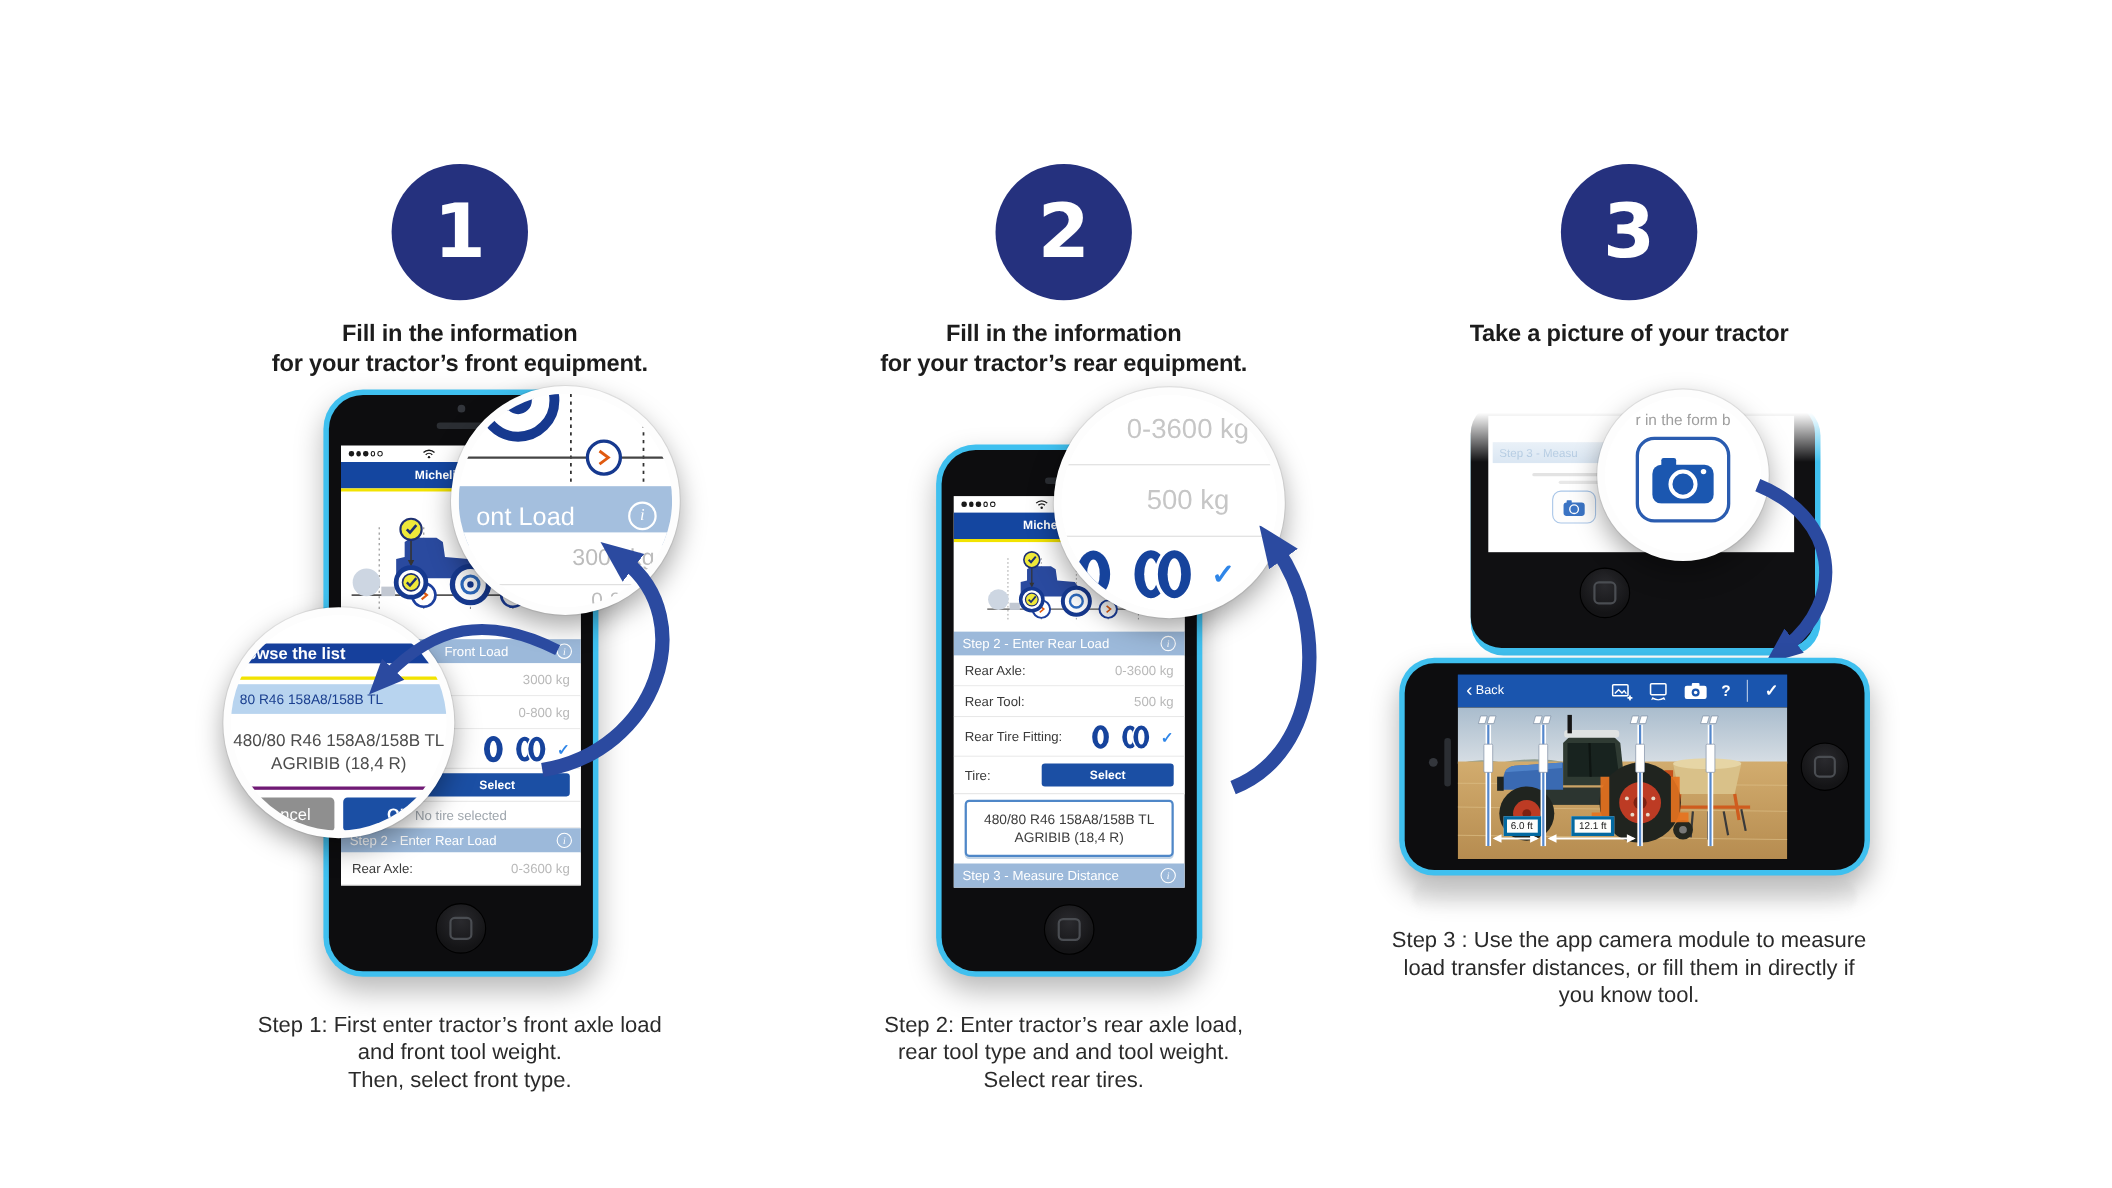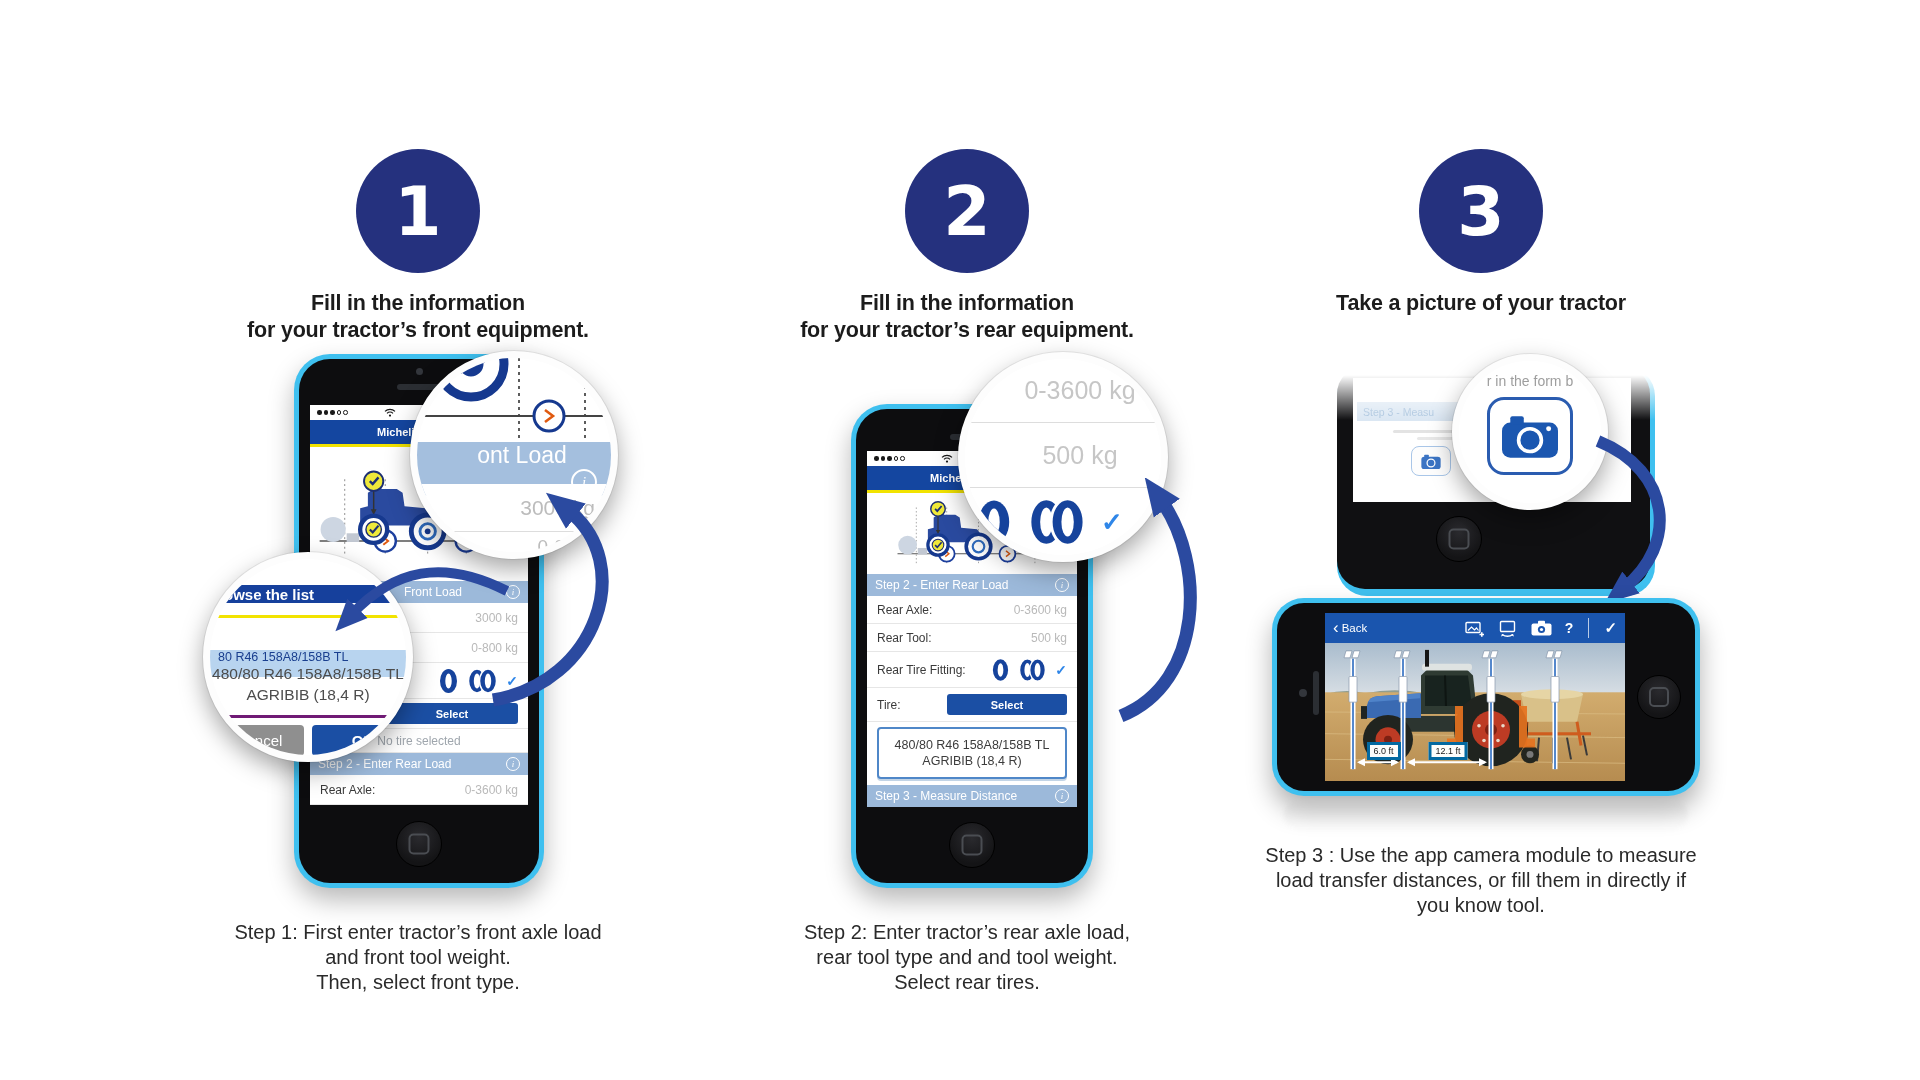--- a/index.html
+++ b/index.html
@@ -64,32 +64,32 @@
               box-shadow:0 2px 0 rgba(120,160,200,.45); display:flex; flex-direction:column;
               align-items:center; justify-content:center; font-size:12.5px; color:#3c3c3c; line-height:16px;
               background:#fff; }
 
   
   .mag { position:absolute; border-radius:50%; background:#fff; border:7px solid #fdfdfd;
          box-shadow:0 10px 24px rgba(0,0,0,.35), 0 0 0 1px rgba(0,0,0,.07); overflow:hidden; }
   .mag-content { position:absolute; inset:0; }
 
   .mag1-bar { position:absolute; left:0; right:0; top:84px; height:54px; background:#a4bfde;
-              display:flex; align-items:center; color:#fff; font-size:23px; padding-left:16px;flex-direction:column; }
+              display:flex; align-items:center; color:#fff; font-size:23px; padding-left:16px; }
   .mag1-bar .info-badge { width:26px; height:26px; border-width:2px; font-size:16px; margin-right:14px; }
   .mag1-row { position:absolute; left:0; right:0; top:126px; height:48px; background:#fff;
               border-bottom:1px solid #ddd; display:flex; align-items:center; justify-content:flex-end;
               padding-right:16px; font-size:21px; color:#bcbcbc; }
   .mag1-part { position:absolute; right:46px; top:178px; font-size:19px; color:#bcbcbc; }
 
   .mag2-head { position:absolute; left:0; right:0; top:26px; height:18px; background:#16409c; color:#fff;
                font-weight:700; font-size:15px; display:flex; align-items:center; padding-left:14px; }
   .mag2-yellow { position:absolute; left:0; right:0; top:56px; height:3px; background:#f2e300; }
   .mag2-sel { position:absolute; left:0; right:0; top:63px; height:27px; background:#b8d4ef; color:#1a3f8f;
-              font-size:12.5px; display:flex; padding-left:8px;margin-top:28px; }
+              font-size:12.5px; display:flex; align-items:center; padding-left:8px; }
   .mag2-name { position:absolute; left:0; right:0; top:104px; text-align:center; font-size:15.5px;
                color:#4c4c4c; line-height:21px; }
   .mag2-btns { position:absolute; left:0; right:0; top:156px; height:38px; border-top:3px solid #701a75;
                background:#fff; }
   .btn-cancel { position:absolute; left:4px; top:7px; width:90px; height:31px; background:#8f8f8f;
                 border-radius:4px; color:#fff; font-size:15px; display:flex; align-items:center; justify-content:center; }
   .btn-ok { position:absolute; left:102px; top:7px; width:102px; height:31px; background:#1b4fa4;
             border-radius:4px; color:#fff; font-size:15px; font-weight:700; display:flex; align-items:center; justify-content:center; }
 
   .mag3-row { position:absolute; left:0; right:0; height:64px; border-bottom:1px solid #ddd;

